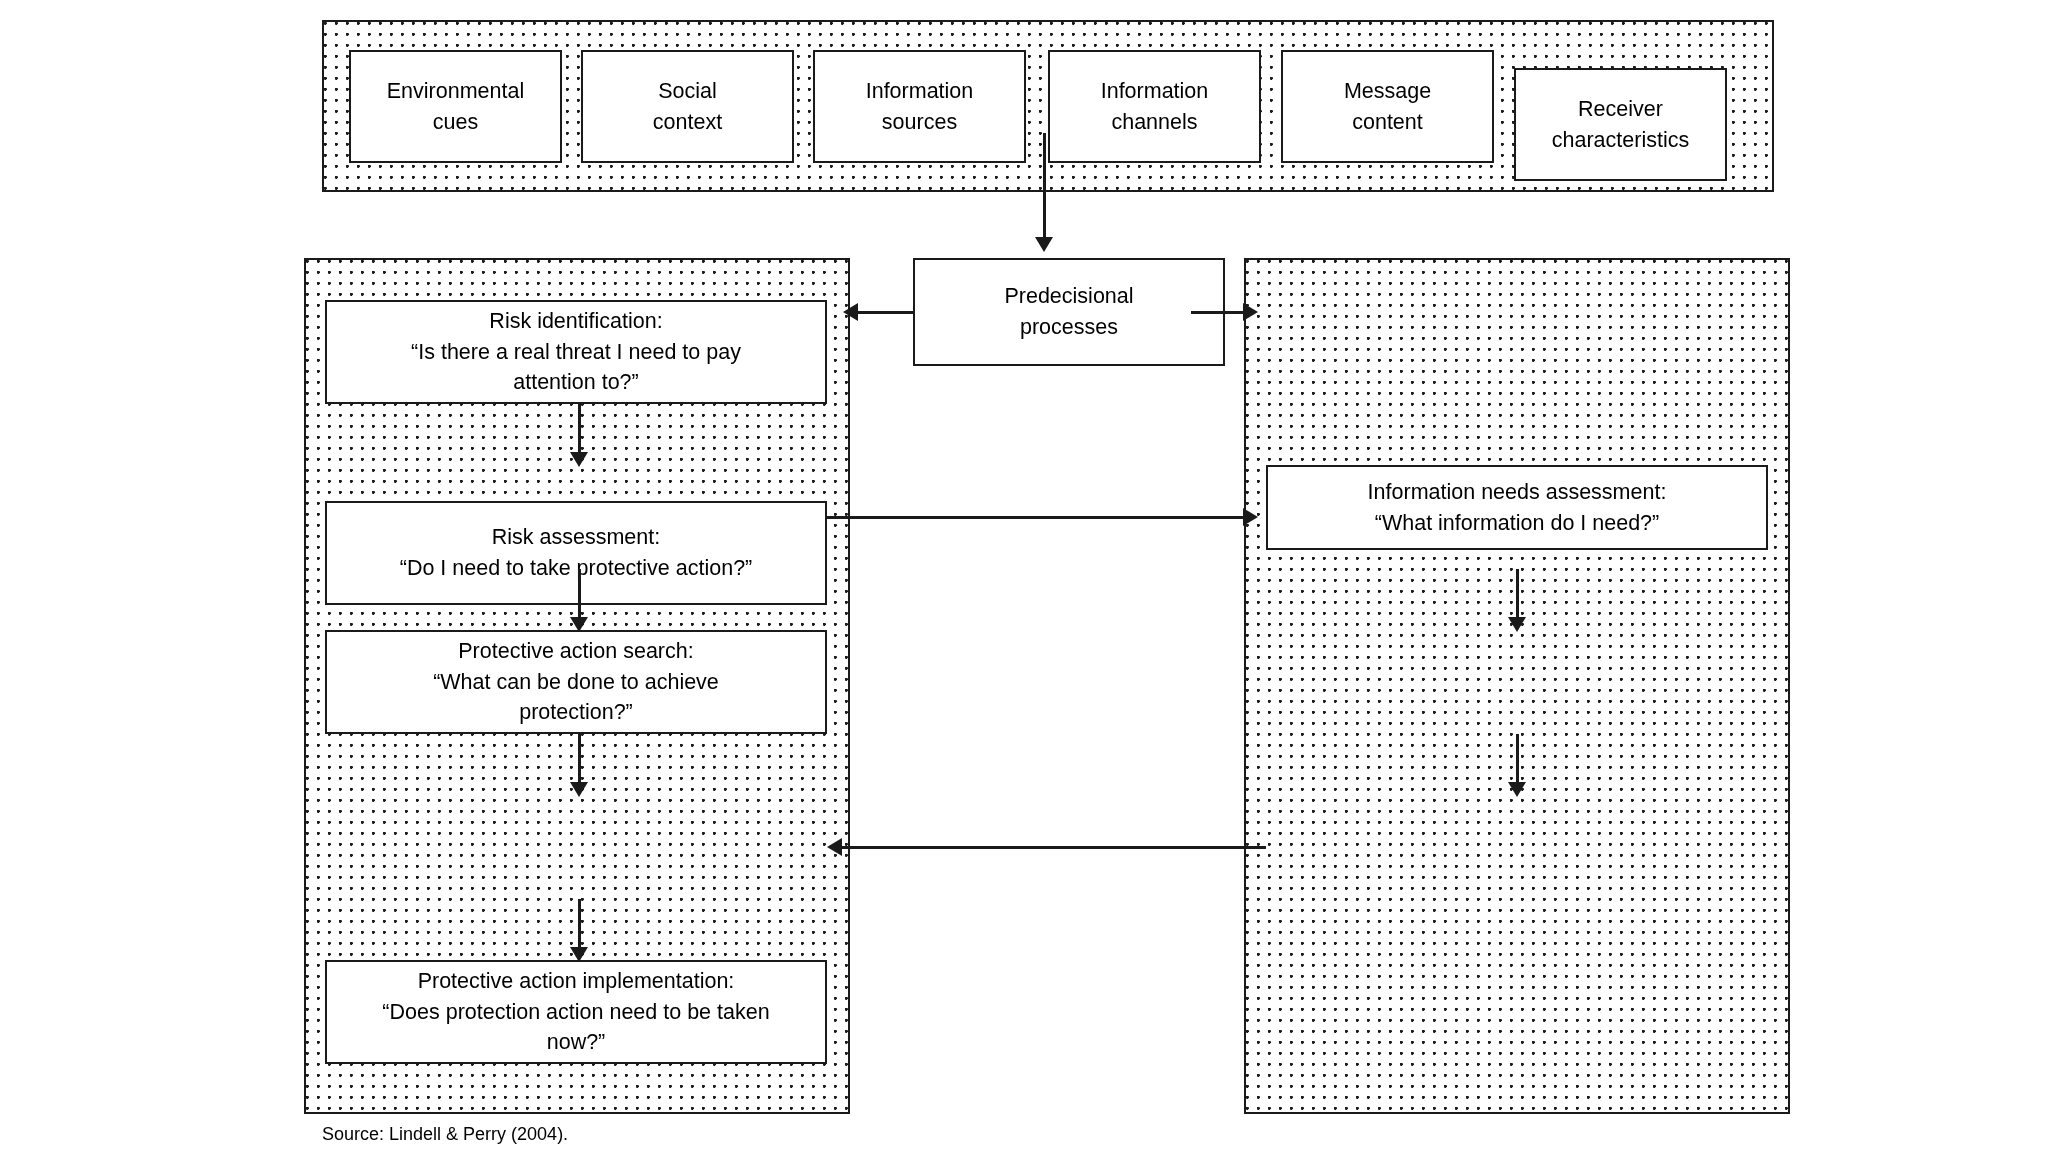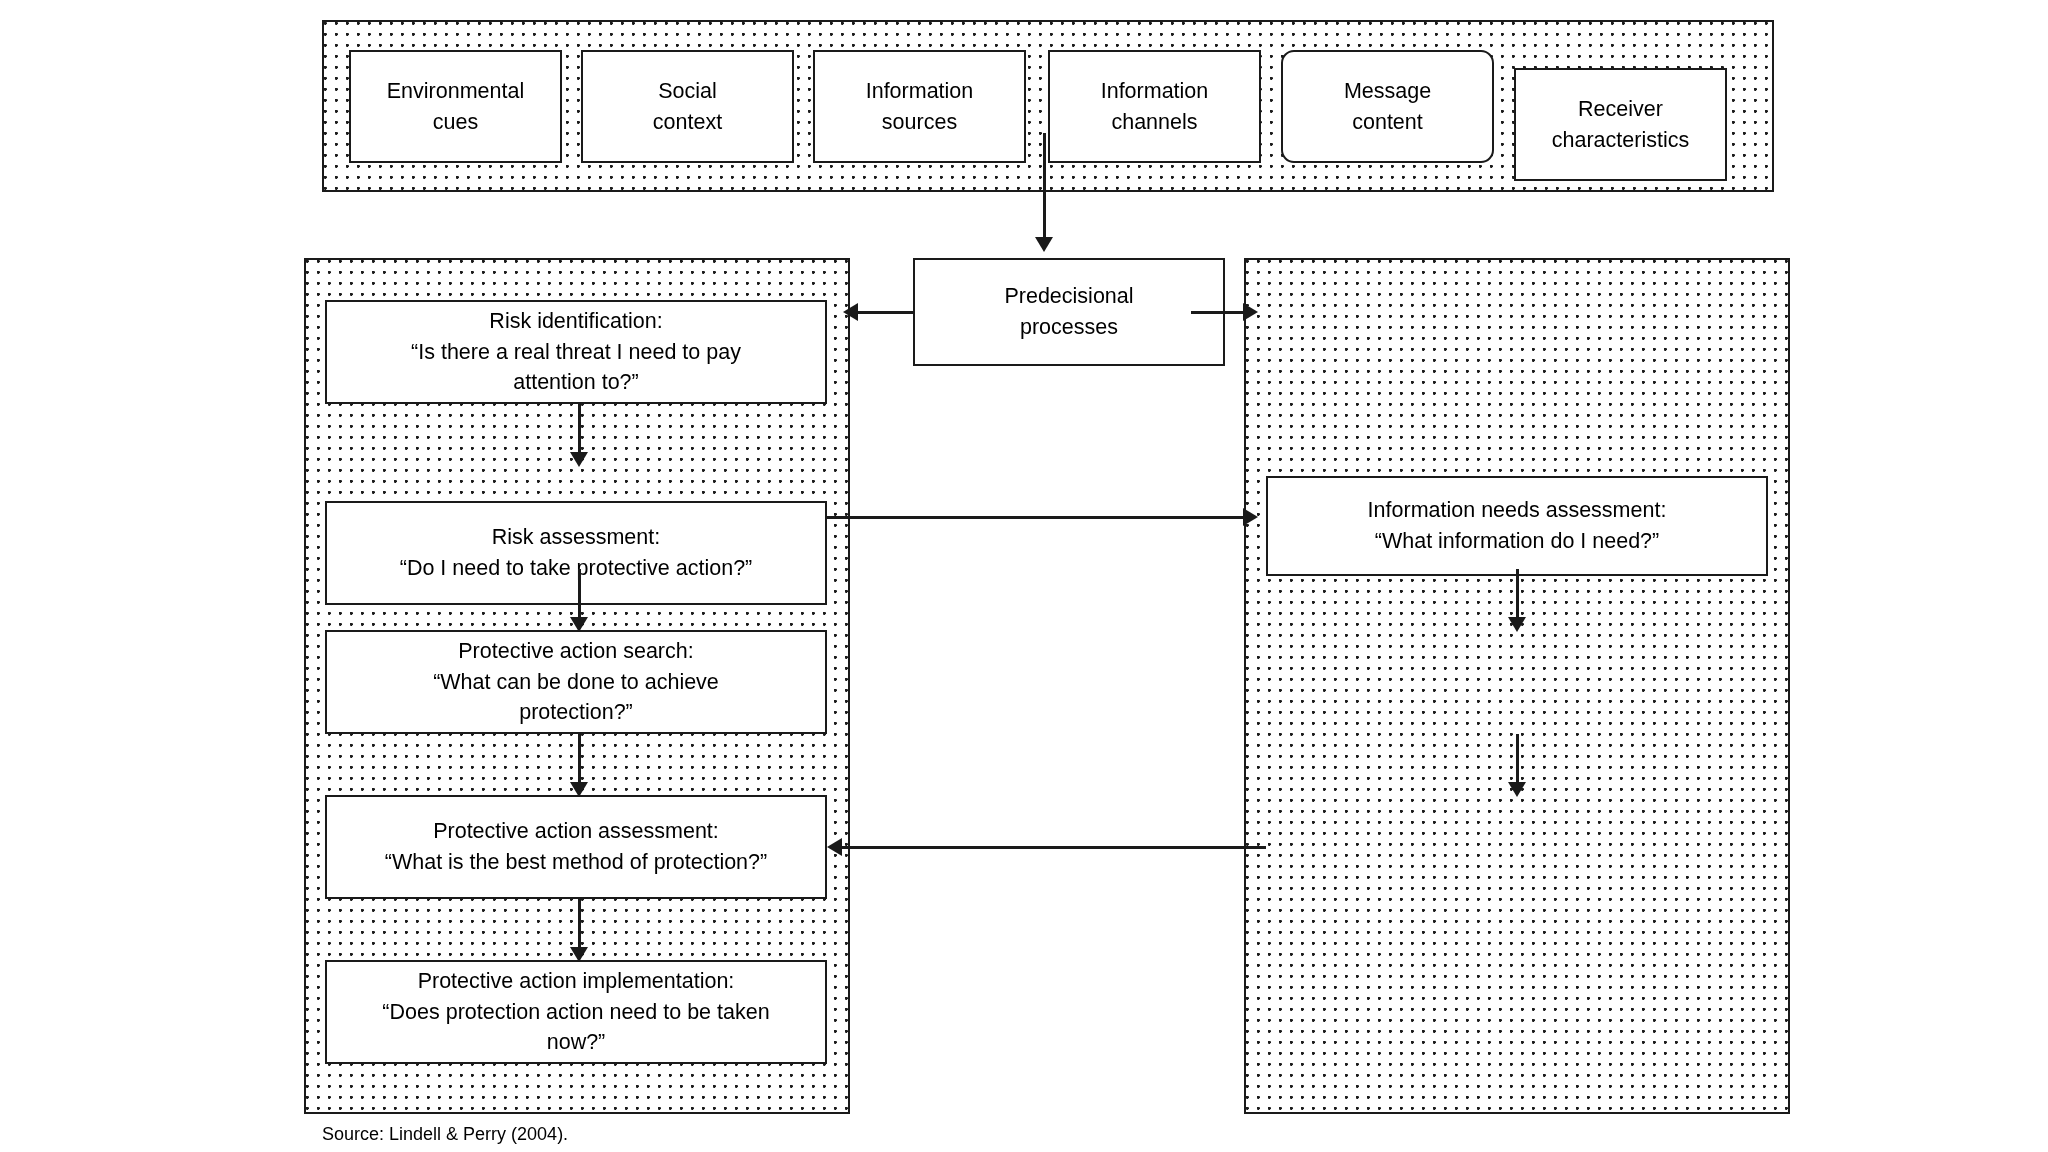--- a/index.html
+++ b/index.html
@@ -118,21 +118,21 @@
 cues</span>
   </div>
   <div class="box small" style="left:813px; top:50px; width:213px; height:113px;">
     <span class="boxtext">Information
 sources</span>
   </div>
   <div class="box small" style="left:1048px; top:50px; width:213px; height:113px;">
     <span class="boxtext">Information
 channels</span>
   </div>
-  <div class="box small" style="left:1281px; top:50px; width:213px; height:113px;border-radius:13px;">
+  <div class="box small" style="left:1281px; top:50px; width:213px; height:113px;">
     <span class="boxtext">Message
 content</span>
   </div>
   <div class="box small" style="left:1514px; top:68px; width:213px; height:113px;">
     <span class="boxtext">Receiver
 characteristics</span>
   </div>
 
   <div class="vline" style="left:1043px; top:133px; height:108px;"></div>
   <div class="arrow-down" style="left:1035px; top:237px;"></div>
@@ -166,36 +166,32 @@
   <div class="arrow-down" style="left:570px; top:617px;"></div>
 
   <div class="box" style="left:325px; top:630px; width:502px; height:104px;">
     <span class="boxtext">Protective action search:
 “What can be done to achieve
 protection?”</span>
   </div>
   <div class="vline" style="left:578px; top:734px; height:53px;"></div>
   <div class="arrow-down" style="left:570px; top:782px;"></div>
 
-  <div class="box" style="left:325px; top:795px; width:502px; height:104px;">
-    <span class="boxtext">Protective action assessment:
-“What is the best method of protection?”</span>
-  </div>
   <div class="vline" style="left:578px; top:899px; height:53px;"></div>
   <div class="arrow-down" style="left:570px; top:947px;"></div>
 
   <div class="box" style="left:325px; top:960px; width:502px; height:104px;">
     <span class="boxtext">Protective action implementation:
 “Does protection action need to be taken
 now?”</span>
   </div>
 
   <div class="panel" style="left:1244px; top:258px; width:546px; height:856px;"></div>
 
-  <div class="box" style="left:1266px; top:476px; width:502px; height:100px;">
+  <div class="box" style="left:1266px; top:465px; width:502px; height:85px;">
     <span class="boxtext">Information needs assessment:
 “What information do I need?”</span>
   </div>
   <div class="vline" style="left:1516px; top:569px; height:53px;"></div>
   <div class="arrow-down" style="left:1508px; top:617px;"></div>
 
   <div class="vline" style="left:1516px; top:734px; height:53px;"></div>
   <div class="arrow-down" style="left:1508px; top:782px;"></div>
 
 

